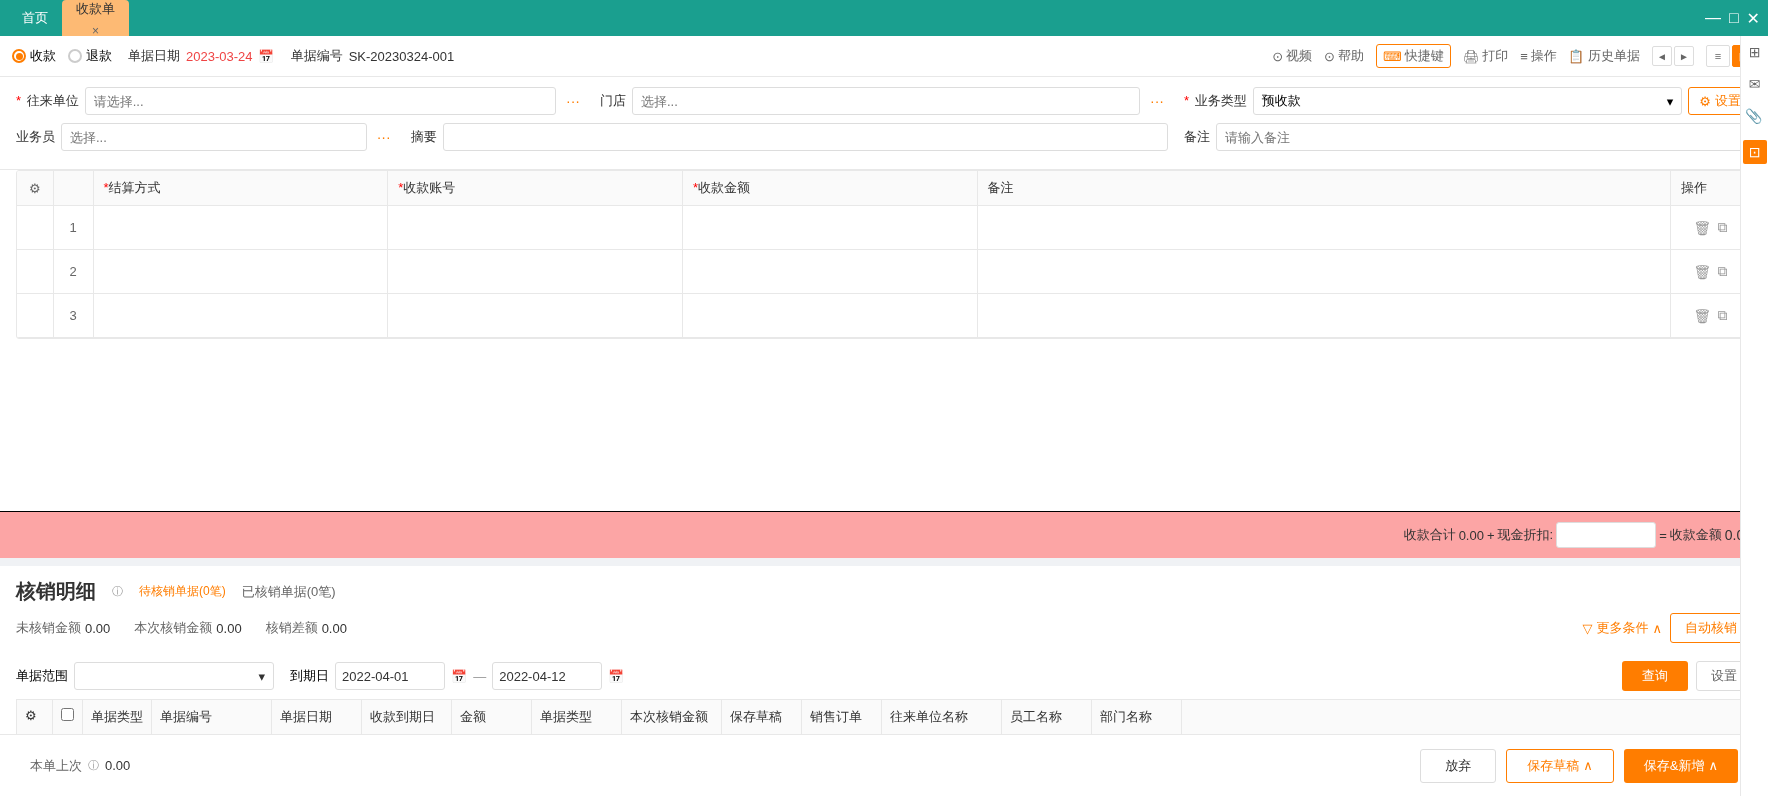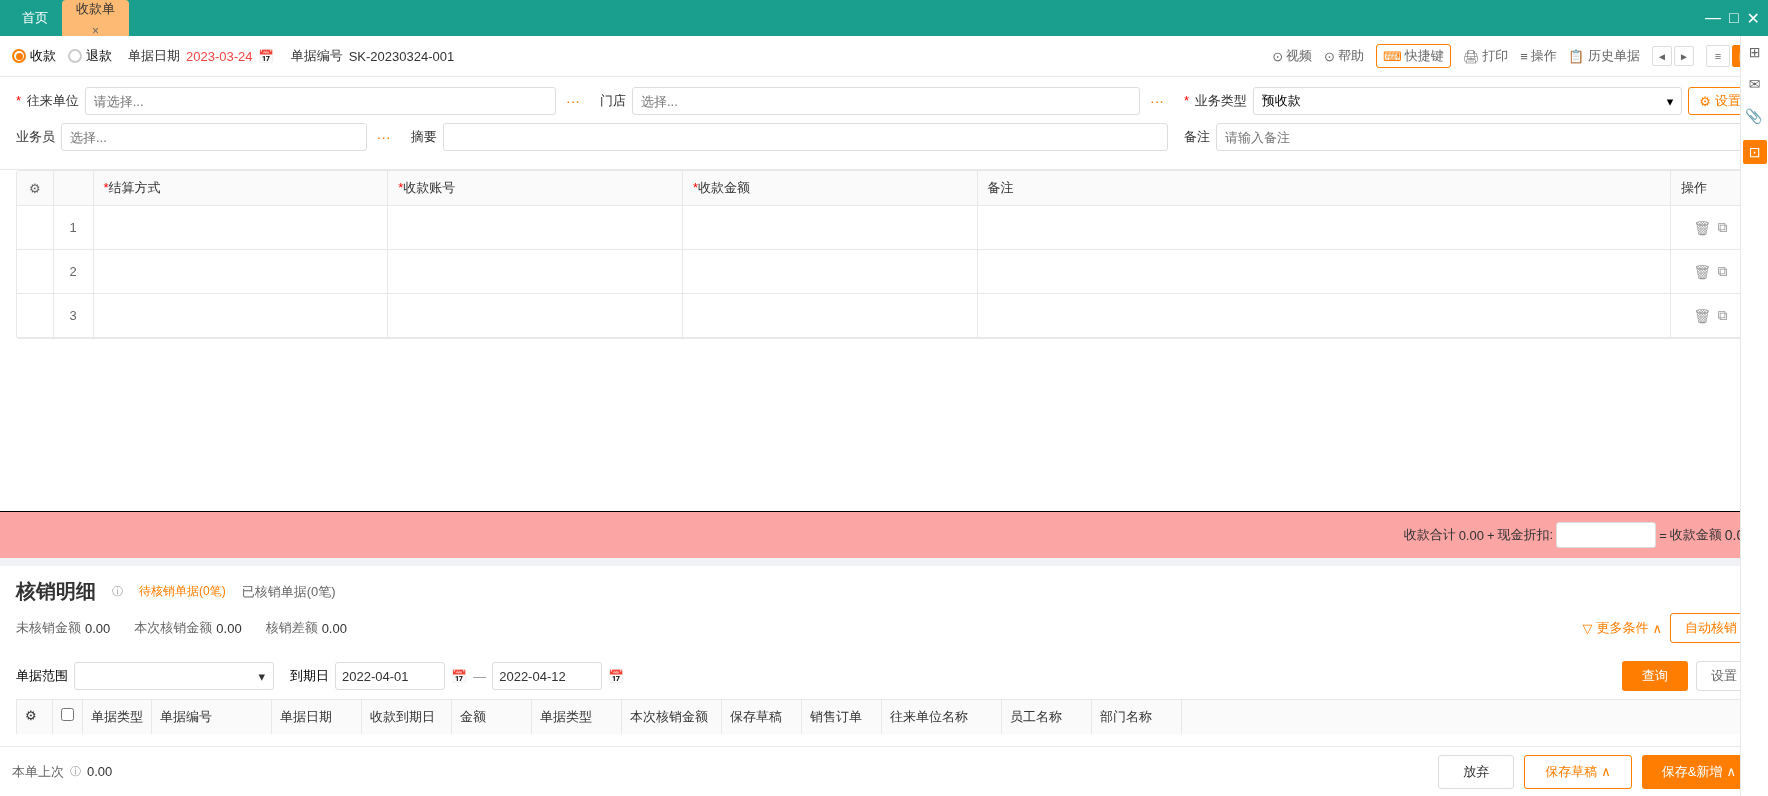--- a/index.html
+++ b/index.html
@@ -148,23 +148,23 @@
       border-bottom: none;
     }
     .bottom-table-header .th {
       padding: 8px 8px; border-right: 1px solid #e8e8e8;
       color: #333; font-weight: 500; white-space: nowrap; font-size: 12px;
     }
 
     
     .footer {
       position: fixed; bottom: 0; left: 0; right: 0;
-      display: flex; align-items: center; padding: 10px 12px;
+      display: flex; align-items: center; padding: 10px 30px;
       background: #fff; border-top: 1px solid #e8e8e8; gap: 16px;
-      height: 50px;
+      height: 62px;
     }
     .footer-info { display: flex; align-items: center; gap: 6px; color: #666; }
     .footer-btns { margin-left: auto; display: flex; gap: 10px; }
     .btn-abandon {
       background: #fff; border: 1px solid #ddd; color: #333;
       padding: 7px 24px; border-radius: 3px; cursor: pointer; font-size: 13px;
     }
     .btn-save-draft {
       background: #fff; border: 1px solid #ff7d00; color: #ff7d00;
       padding: 7px 20px; border-radius: 3px; cursor: pointer; font-size: 13px;

